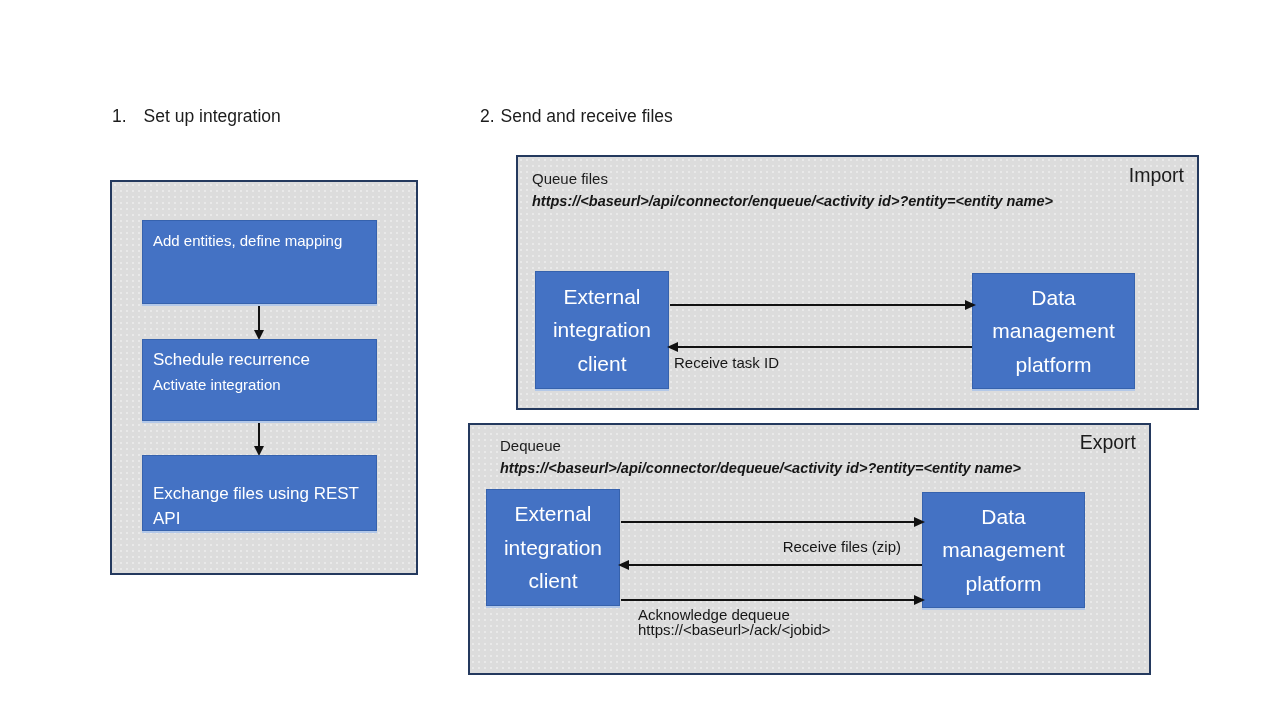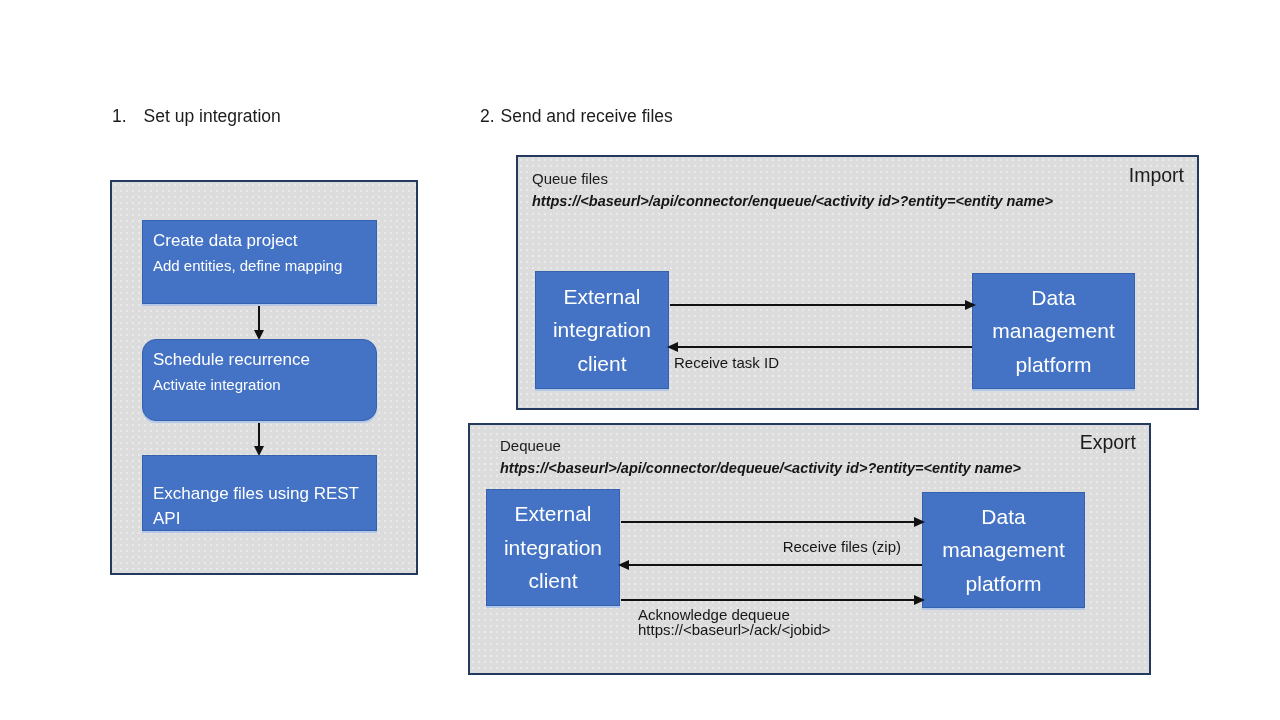--- a/index.html
+++ b/index.html
@@ -66,29 +66,28 @@
     <span>Set up integration</span>
   </div>
   <div class="heading" style="left:480px; top:106px; gap:6px;">
     <span class="num">2.</span>
     <span>Send and receive files</span>
   </div>
 
   <div class="panel" style="left:110px; top:180px; width:308px; height:395px;">
 
     <div class="blue-box flow-box" style="left:30px; top:38px; width:235px; height:84px;">
-      <div class="bx-title">Create data project</div>
       <div class="bx-sub">Add entities, define mapping</div>
     </div>
 
     <div class="v-arrow" style="left:146px; top:124px; height:25px;">
         <span class="head-d"></span>
       </div>
 
-    <div class="blue-box flow-box" style="left:30px; top:157px; width:235px; height:82px;border-radius:14px;">
+    <div class="blue-box flow-box" style="left:30px; top:157px; width:235px; height:82px;">
       <div class="bx-title">Schedule recurrence</div>
       <div class="bx-sub">Activate integration</div>
     </div>
 
     <div class="v-arrow" style="left:146px; top:241px; height:24px;">
         <span class="head-d"></span>
       </div>
 
     <div class="blue-box flow-box" style="left:30px; top:273px; width:235px; height:76px; padding-top:26px;">
       <div class="bx-title">Exchange files using REST API</div>

